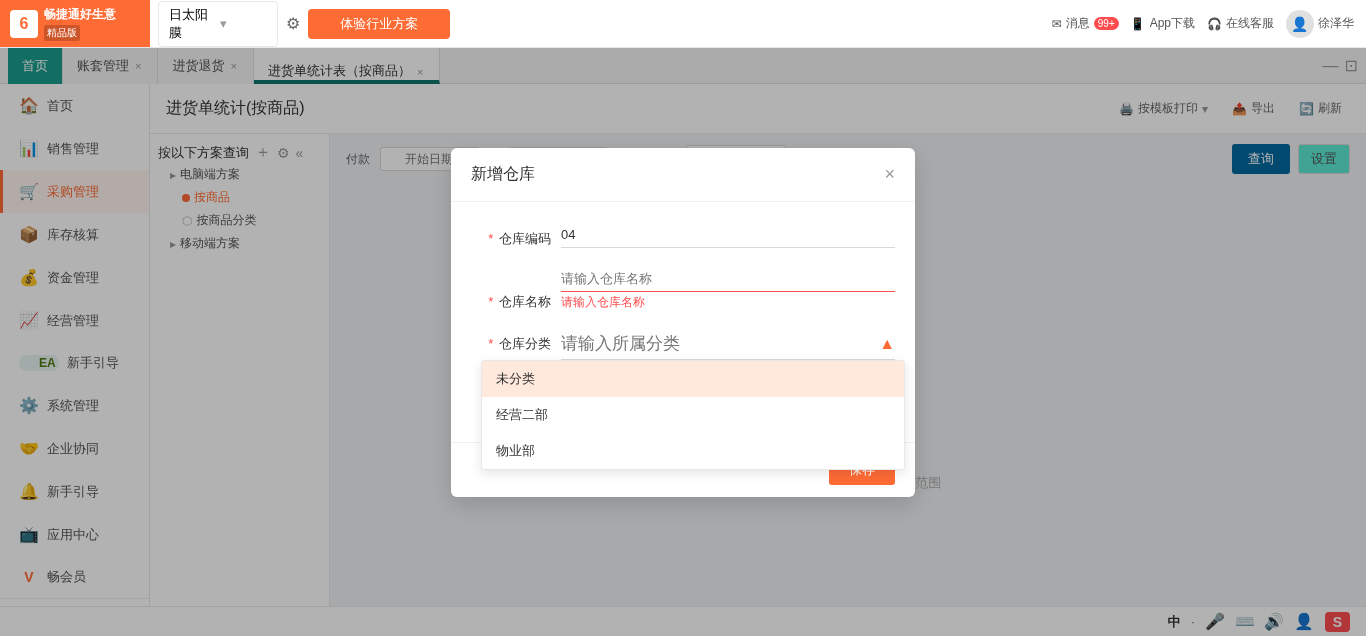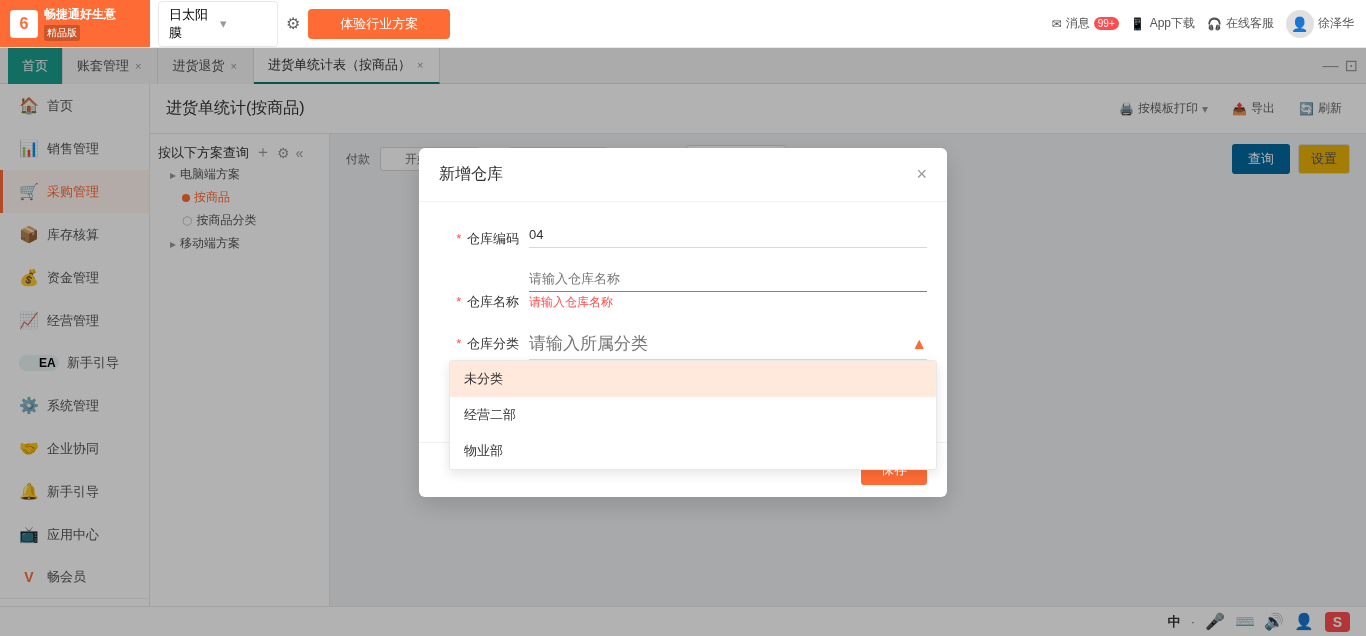--- a/index.html
+++ b/index.html
@@ -46,21 +46,21 @@
     
     .tab-bar {
       display: flex; align-items: center; background: #f5f5f5;
       border-bottom: 1px solid #e0e0e0; height: 36px; padding: 0 8px;
     }
     .tab {
       display: flex; align-items: center; gap: 4px; padding: 0 14px; height: 36px;
       cursor: pointer; font-size: 13px; color: #555; border-right: 1px solid #e0e0e0;
       background: #f5f5f5; white-space: nowrap;
     }
-    .tab.active { background: #fff; color: #333; border-bottom: 2px solid #0f766e; }
+    .tab.active { background: #fff; color: #333; border-bottom: 4px solid #0f766e; align-items: flex-end; }
     .tab-close { font-size: 11px; color: #999; cursor: pointer; padding: 2px; }
     .tab-first { background: #1a9e8f; color: #fff; }
 
     
     .main-layout { display: flex; height: calc(636px - 48px - 36px); }
 
     
     .sidebar {
       width: 150px; background: #fff; border-right: 1px solid #e8e8e8;
       display: flex; flex-direction: column; overflow-y: auto;
@@ -93,31 +93,31 @@
     .active-dot { width: 8px; height: 8px; background: #ff6b35; border-radius: 50%; display: inline-block; }
     .filter-input {
       border: 1px solid #d9d9d9; border-radius: 3px; padding: 4px 24px; font-size: 12px;
       color: #333; background: #fff; outline: none; width: 120px;
     }
     .query-btn {
       background: #0369a1; color: #fff; border: none; border-radius: 3px;
       padding: 5px 16px; cursor: pointer; font-size: 13px;
     }
     .settings-btn {
-      background: #eab308; color: #555; border: 1px solid #d9d9d9; border-radius: 3px;
+      background: #5eead4; color: #555; border: 1px solid #d9d9d9; border-radius: 3px;
       padding: 5px 12px; cursor: pointer; font-size: 13px;
     }
 
     
     .modal-overlay {
       position: absolute; top: 0; left: 0; right: 0; bottom: 0;
       background: rgba(0,0,0,0.3); z-index: 100; display: flex; align-items: center; justify-content: center;
     }
     .modal {
-      background: #fff; border-radius: 6px; width: 528px; box-shadow: 0 8px 24px rgba(0,0,0,0.15);
+      background: #fff; border-radius: 6px; width: 464px; box-shadow: 0 8px 24px rgba(0,0,0,0.15);
       overflow: visible; position: relative;
     }
     .modal-header {
       display: flex; align-items: center; justify-content: space-between;
       padding: 16px 20px; border-bottom: 1px solid #f0f0f0;
     }
     .modal-title { font-size: 16px; color: #333; font-weight: 500; }
     .modal-close { cursor: pointer; color: #999; font-size: 18px; line-height: 1; }
     .modal-body { padding: 20px; }
     .form-row { display: flex; align-items: flex-end; margin-bottom: 18px; gap: 10px; }
@@ -247,21 +247,21 @@
     </div>
     <div class="sidebar-item">
       <span class="sidebar-item-icon">💰</span>
       <span>资金管理</span>
     </div>
     <div class="sidebar-item">
       <span class="sidebar-item-icon">📈</span>
       <span>经营管理</span>
     </div>
     <div class="sidebar-item">
-      <span class="sidebar-item-icon" style="font-size:12px;font-weight:bold;color:#000000;background:#e8f5f3;border-radius:8px;padding:1px 20px;">EA</span>
+      <span class="sidebar-item-icon" style="font-size:12px;font-weight:bold;color:#4d7c0f;background:#e8f5f3;border-radius:8px;padding:1px 20px;">EA</span>
       <span>新手引导</span>
     </div>
     <div class="sidebar-item">
       <span class="sidebar-item-icon">⚙️</span>
       <span>系统管理</span>
     </div>
     <div class="sidebar-item">
       <span class="sidebar-item-icon">🤝</span>
       <span>企业协同</span>
     </div>

